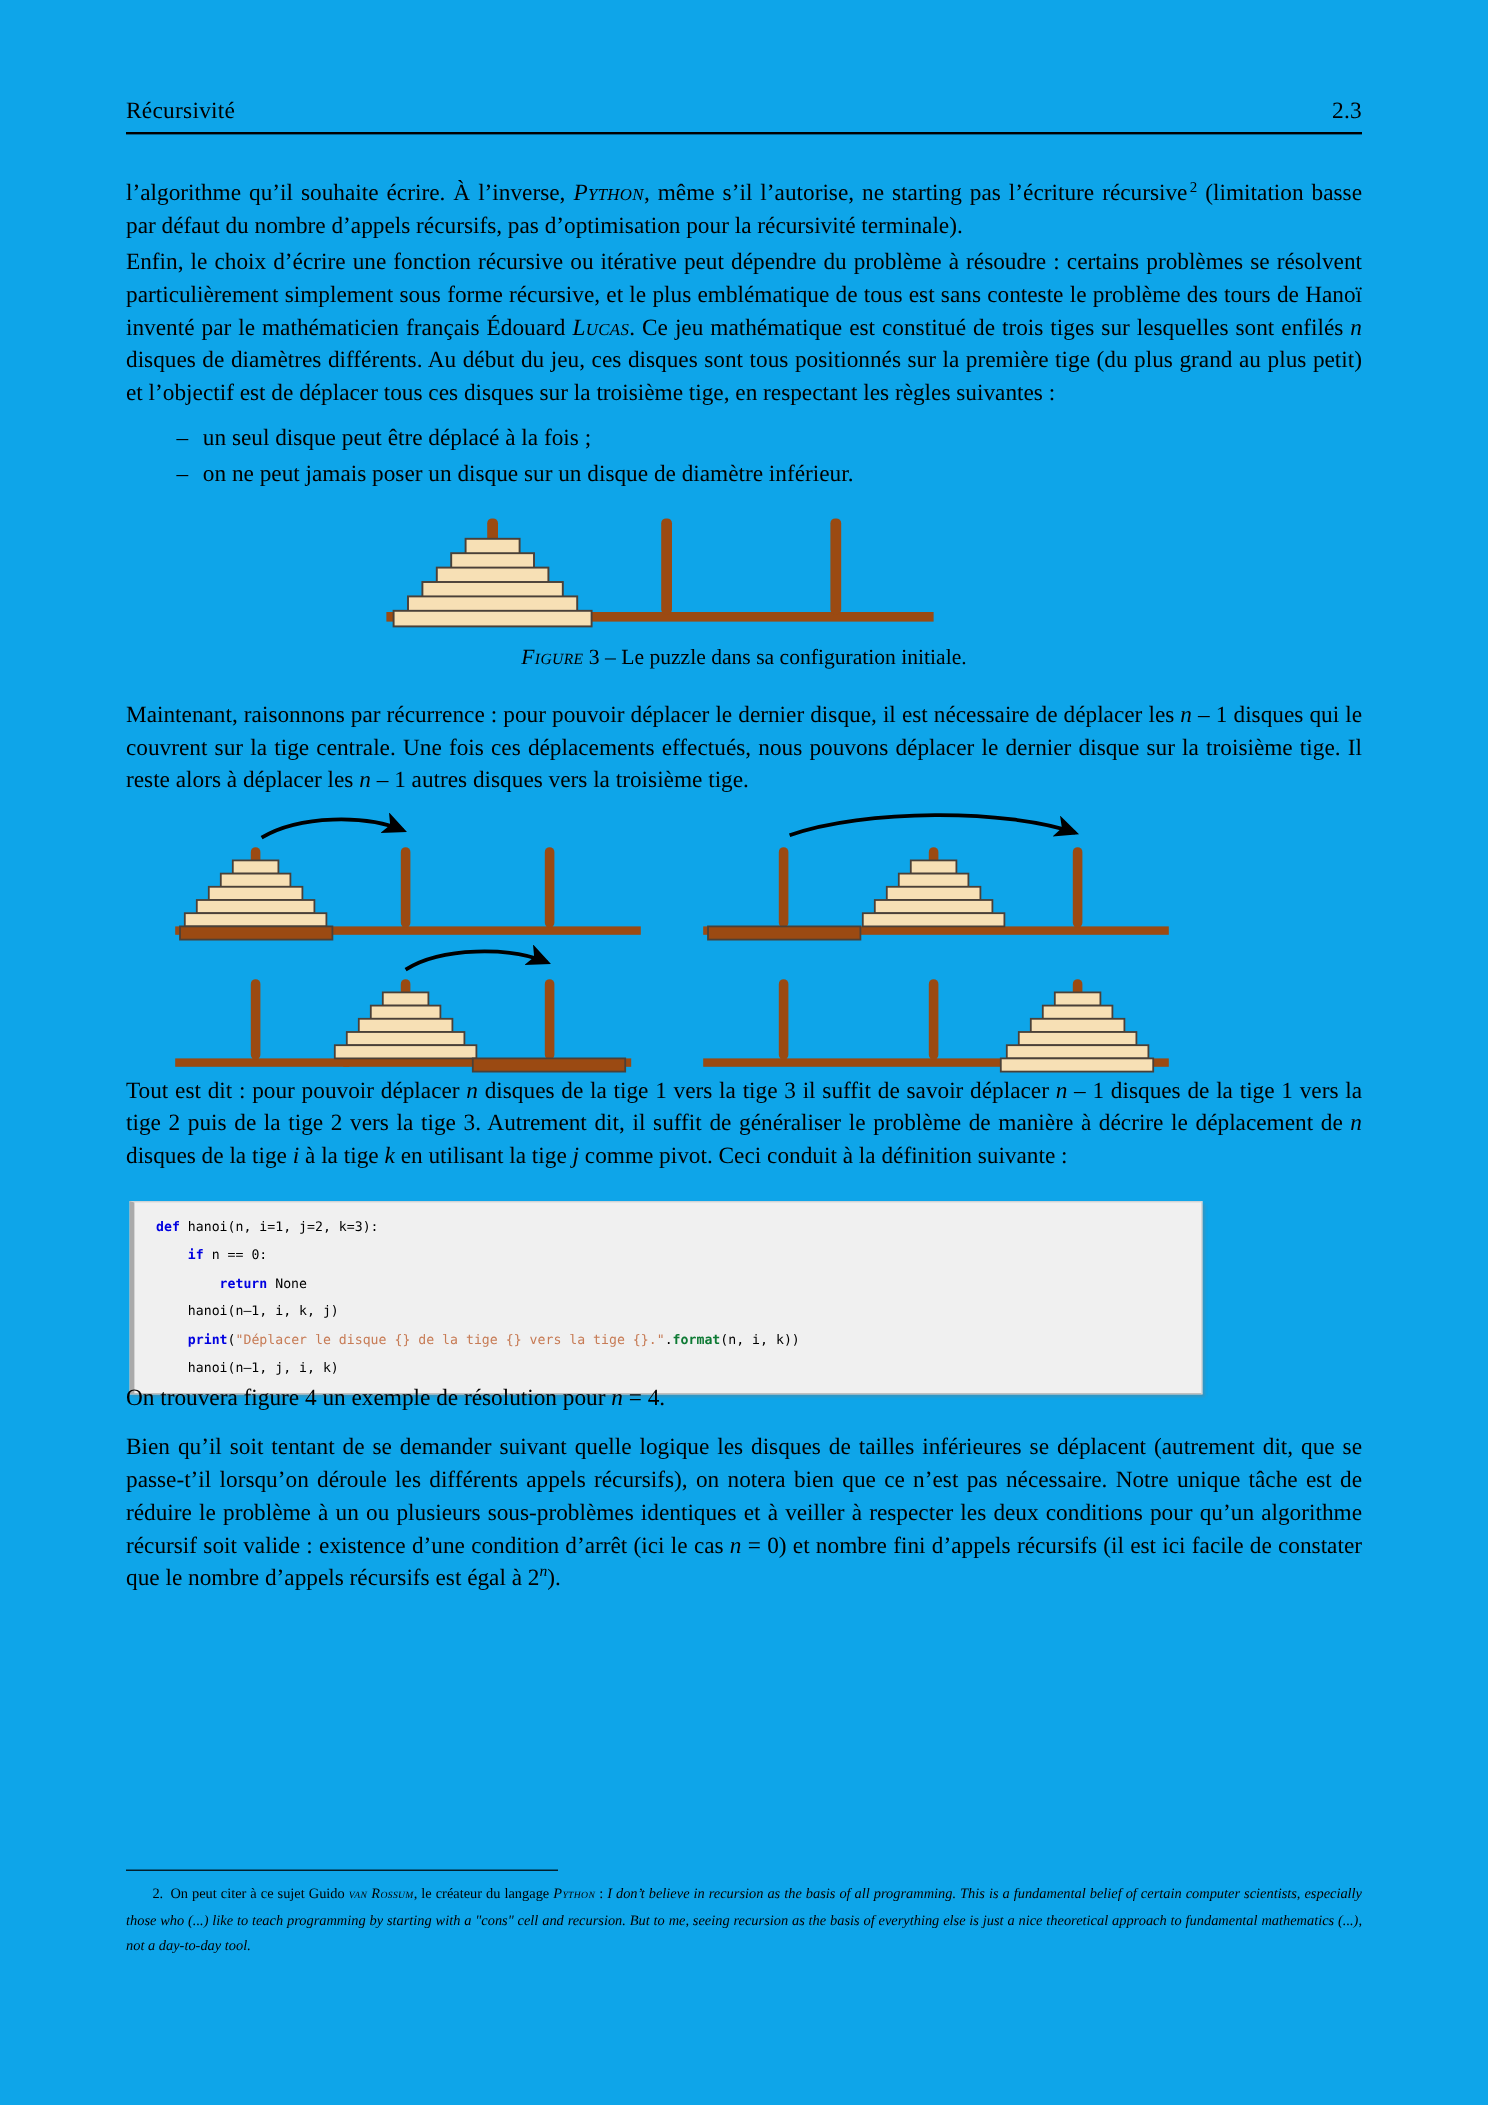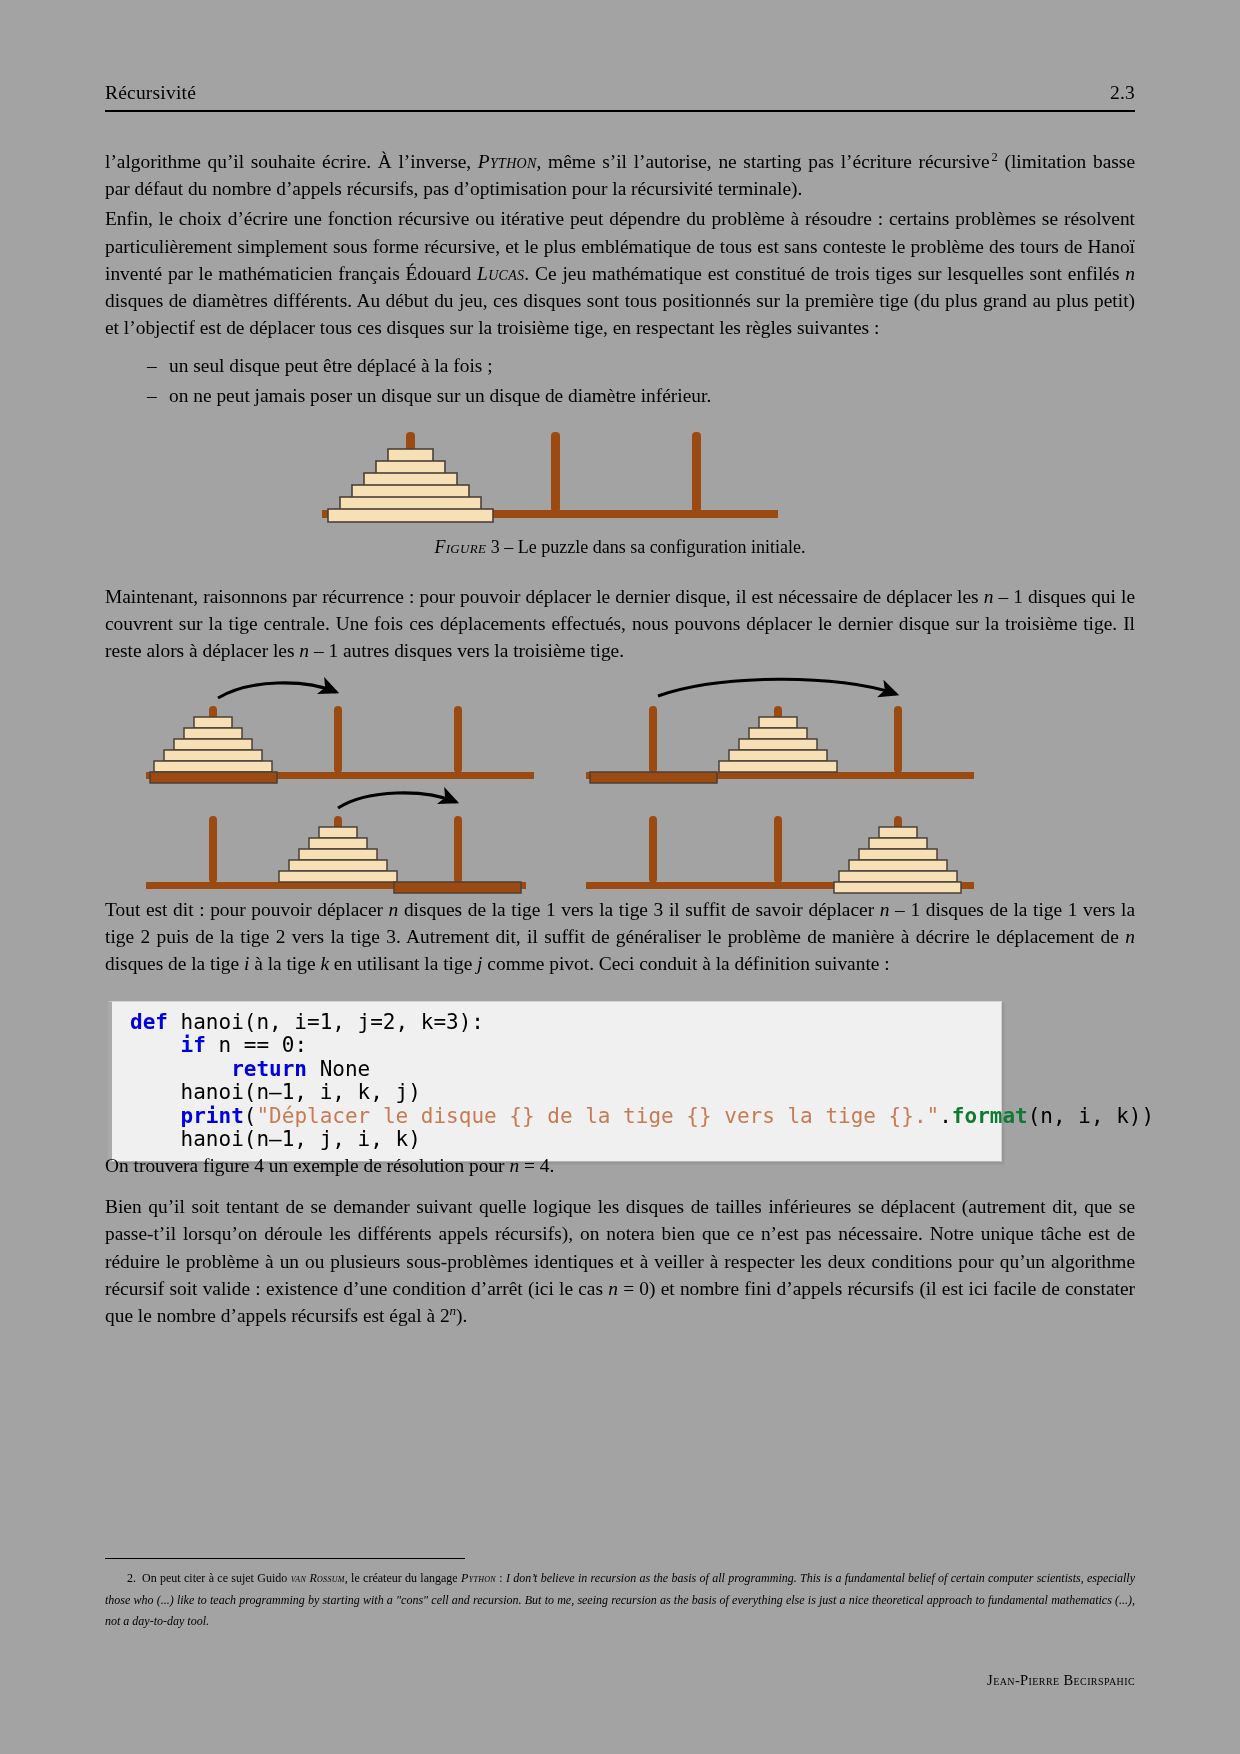--- a/index.html
+++ b/index.html
@@ -4,21 +4,21 @@
 <style>
   html, body {
     margin: 0;
     padding: 0;
     background: #ffffff;
   }
   .page {
     position: relative;
     width: 1240px;
     height: 1754px;
-    background: #a3a3a3;
+    background: #0ea5e9;
     font-family: "Liberation Serif", "DejaVu Serif", serif;
     color: #000000;
     overflow: hidden;
   }
 
   
   .runhead {
     position: absolute;
     left: 105px;
     top: 82px;
@@ -118,21 +118,21 @@
   }
   .codebox {
     background: #f0f0f0;
     border-left: 4px solid #aaaaaa;
     border-top: 1px solid #d2d2d2;
     border-right: 1px solid #d2d2d2;
     border-bottom: 1px solid #b4b4b4;
     box-shadow: 2px 2px 2px rgba(120,120,120,0.35);
     padding: 9px 10px 10px 18px;
     font-family: "DejaVu Sans Mono", "Liberation Mono", monospace;
-    font-size: 21px;
+    font-size: 11px;
     line-height: 23.4px;
     white-space: pre;
   }
   .kw  { color: #0000e0; font-weight: bold; }
   .str { color: #c77b55; }
   .fnm { color: #0e7a34; font-weight: bold; }
   .pln { color: #000000; }
 
   
   .fnrule {
@@ -320,15 +320,14 @@
     <p class="para" style="margin-bottom:14px;"><span>On trouvera figure 4 un exemple de résolution pour </span><span class="it">n</span><span> = 4.</span></p>
 
     <p class="para"><span>Bien qu’il soit tentant de se demander suivant quelle logique les disques de tailles inférieures se déplacent (autrement dit, que se passe-t’il lorsqu’on déroule les différents appels récursifs), on notera bien que ce n’est pas nécessaire. Notre unique tâche est de réduire le problème à un ou plusieurs sous-problèmes identiques et à veiller à respecter les deux conditions pour qu’un algorithme récursif soit valide : existence d’une condition d’arrêt (ici le cas </span><span class="it">n</span><span> = 0) et nombre fini d’appels récursifs (il est ici facile de constater que le nombre d’appels récursifs est égal à 2</span><sup class="it" style="font-size:13px;vertical-align:super;line-height:0;">n</sup><span>).</span></p>
   </div>
 
   <div class="fnrule"></div>
   <div class="footnote">
     <span class="fnum">2.</span><span>On peut citer à ce sujet Guido </span><span class="sc">van</span> <span class="sc">Rossum</span><span>, le créateur du langage </span><span class="sc">Python</span><span> : </span><span class="it">I don’t believe in recursion as the basis of all programming. This is a fundamental belief of certain computer scientists, especially those who (...) like to teach programming by starting with a "cons" cell and recursion. But to me, seeing recursion as the basis of everything else is just a nice theoretical approach to fundamental mathematics (...), not a day-to-day tool.</span>
   </div>
 
-  <div class="colophon">Jean-Pierre Becirspahic</div>
 
 </div>
 
 </body></html>

